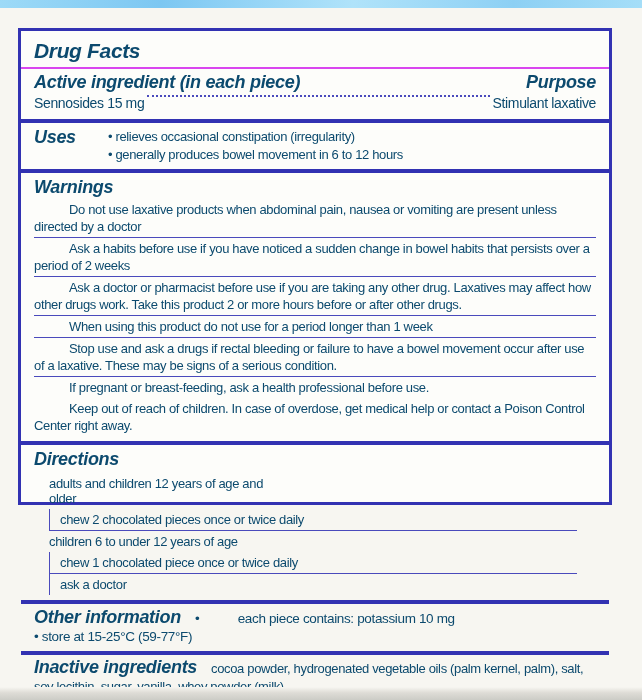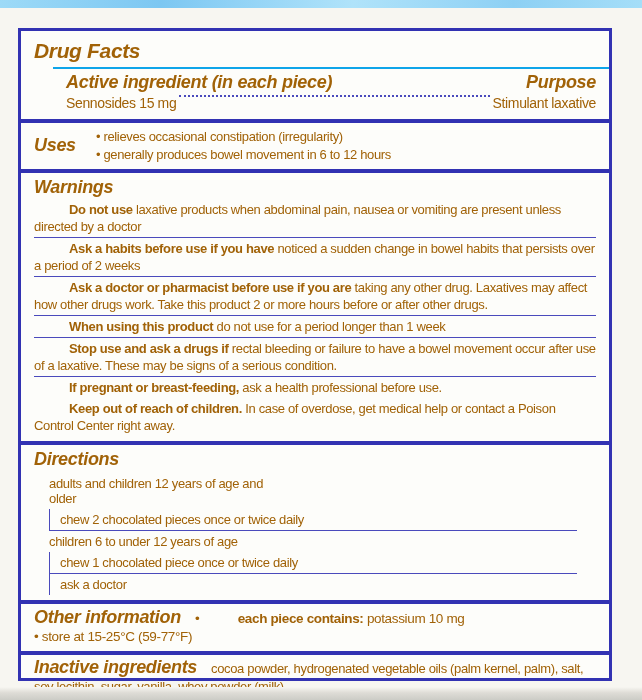--- a/index.html
+++ b/index.html
@@ -11,45 +11,45 @@
   }
   .top-strip {
     position:absolute; top:0; left:0; width:642px; height:8px;
     background:linear-gradient(90deg,#9ddaf7 0%,#7cc7f2 25%,#b0e3fa 55%,#8dd0f4 80%,#a5def8 100%);
   }
   .bottom-shadow {
     position:absolute; bottom:0; left:0; width:642px; height:13px;
     background:linear-gradient(180deg,#f7f6f1 0%,#dedcd6 45%,#ccccc6 100%);
   }
   .label-box {
-    position:absolute; left:18px; top:28px; width:594px; height:653px;
-    background:#fdfdfa; border:3px solid #3232b2; color:#a16207;
+    position:absolute; left:18px; top:28px; width:594px; height:477px;
+    background:#fdfdfa; border:3px solid #3232b2; color:#0c4a6e;
     display:flex; flex-direction:column;
     letter-spacing:-0.35px;
   }
   .sec { padding:3px 13px 5px; }
   .sec-title { padding:7px 13px 3px; }
-  .sec-active { border-top:2px solid #0ea5e9; padding-top:2px;margin-left:32px; }
+  .sec-active { border-top:2px solid #d946ef; padding-top:2px; }
   .thick { border-top:4px solid #3232b2; }
   .sec-warnings { flex:1; }
 
   .h1 { font-style:italic; font-weight:bold; font-size:21px; line-height:26px; }
   .h2 { font-style:italic; font-weight:bold; font-size:18px; line-height:23px; letter-spacing:-0.3px; }
   .h2-inline { font-style:italic; font-weight:bold; font-size:18px; letter-spacing:-0.3px; margin-right:14px; }
 
   .body-txt, p.w { font-size:13px; line-height:17px; }
   p.w { margin:0; padding:2px 0; }
   p.w.ruled { border-top:1.5px solid #4a4abc; }
-  b { font-weight:bold;padding-left:35px; }
+  b { font-weight:normal;padding-left:35px; }
 
   .ai-heads { display:flex; justify-content:space-between; align-items:baseline; }
   .ai-row { display:flex; align-items:flex-start; font-size:14px; line-height:17px; padding:1px 0 2px; }
   .leader { flex:1; border-bottom:2px dotted #4a4abc; margin:0 3px 3px; }
 
-  .uses-wrap { display:flex; align-items:center; }
+  .uses-wrap { display:flex; align-items:flex-start;gap:12px; }
   .uses-wrap .h2 { width:62px; flex:none; }
   ul.bullets { margin:2px 0 0; padding:0; list-style:none; font-size:13px; line-height:18px; }
   ul.bullets li::before, .bul::before { content:"• "; }
 
   .dir-table { margin:2px 0 0 15px; width:528px; font-size:13px; }
   .dir-row { display:flex;flex-direction:column; }
   .dir-row.ruled { border-top:1.5px solid #4a4abc; }
   .dir-row .c1 { width:250px; flex:none; padding:3px 6px 3px 0; }
   .dir-row .c2 { flex:1; border-left:1.5px solid #4a4abc; padding:3px 0 3px 10px; }
 

